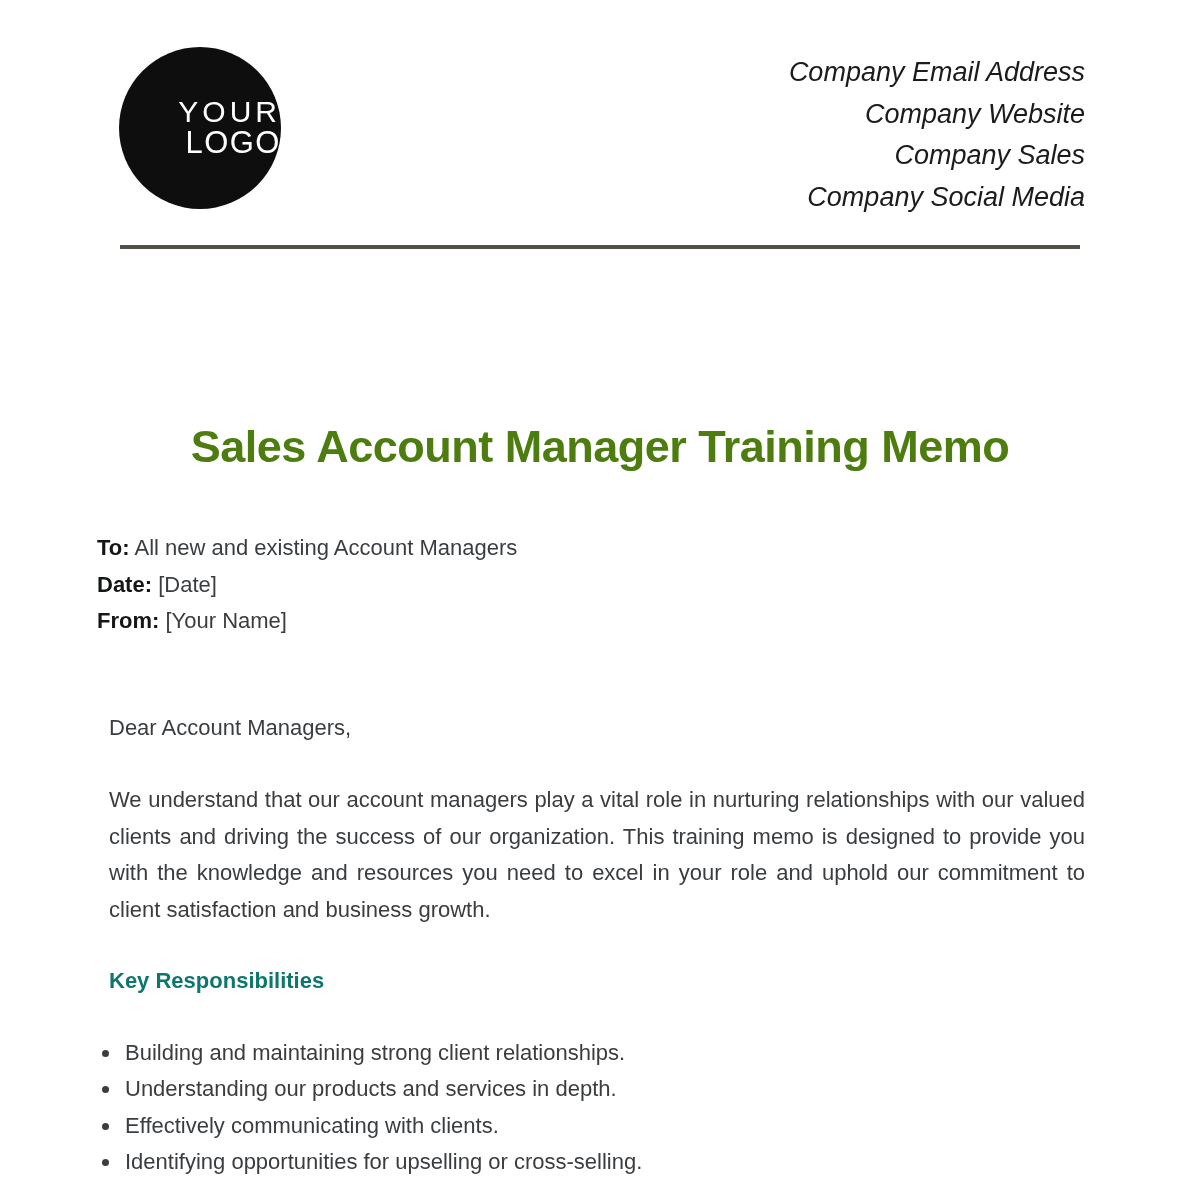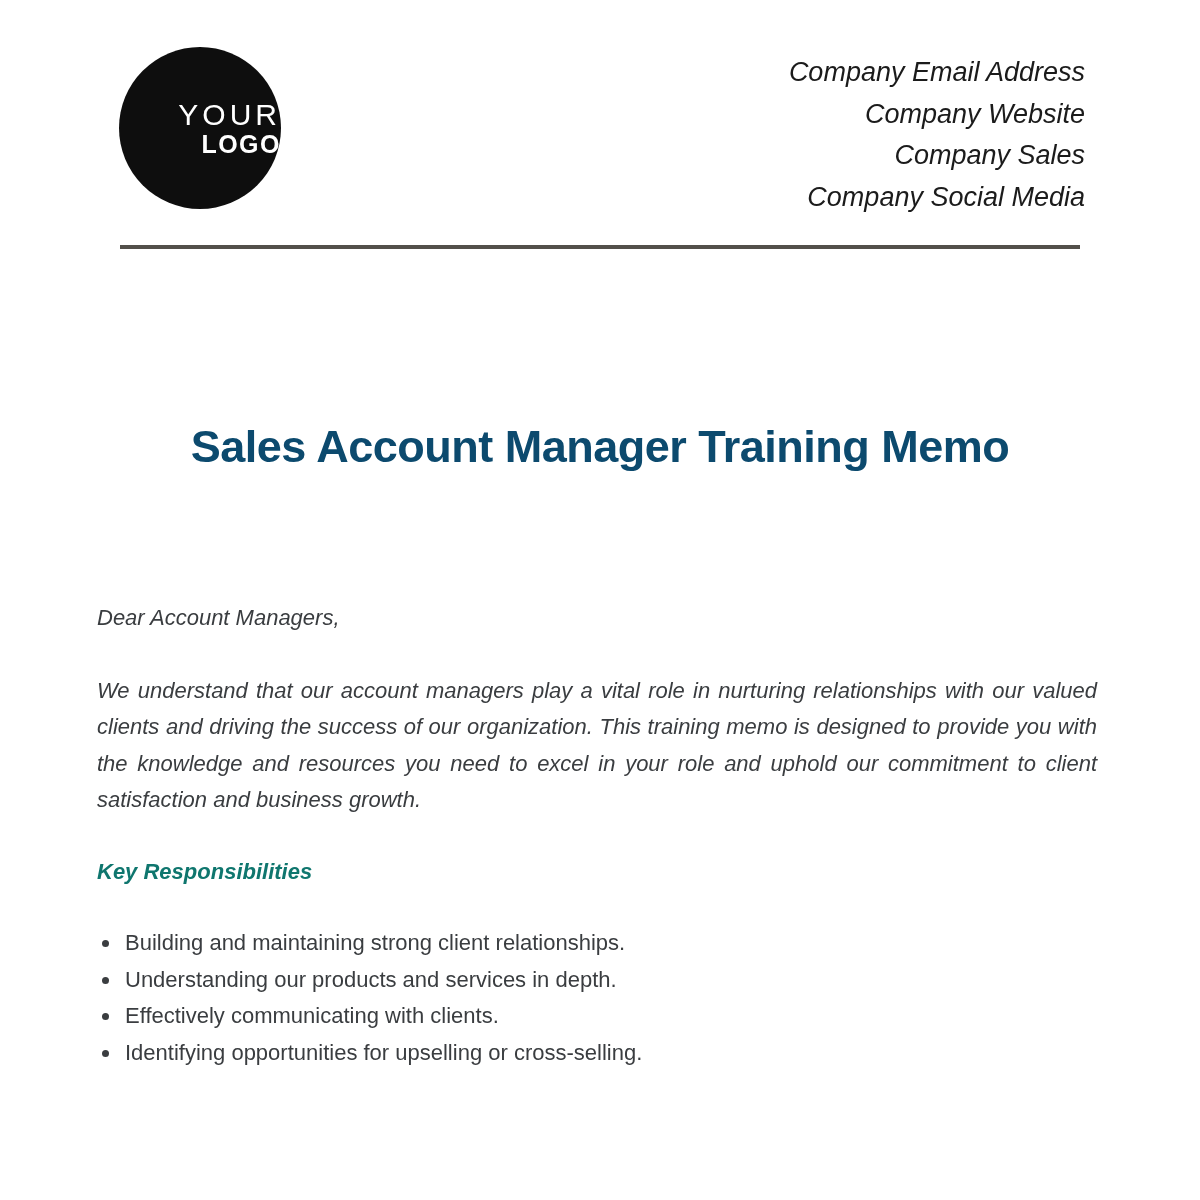--- a/index.html
+++ b/index.html
@@ -26,21 +26,21 @@
     color: #ffffff;
     display: flex; flex-direction: column;
     align-items: flex-end; justify-content: center;
     line-height: 1.06;
   }
   .logo-your {
     font-size: 30px; font-weight: 300; letter-spacing: 4px;
     margin-left: 4px; 
   }
   .logo-logo {
-    font-size: 25px; font-weight: 700; letter-spacing: 1.5px;
+    font-size: 31px; font-weight: 400; letter-spacing: 1.5px;
   }
   .contact {
     position: absolute;
     top: 52px; right: 115px;
     text-align: right;
     font-size: 27px;
     line-height: 41.7px;
     color: #1b1b1b;
     font-style: italic;
   }
@@ -54,33 +54,33 @@
   
   .title {
     position: absolute;
     left: 0; right: 0; top: 424px;
     margin: 0;
     text-align: center;
     font-size: 45px;
     font-weight: 700;
     letter-spacing: -0.5px;
     line-height: 1;
-    color: #0c4a6e;
+    color: #4d7c0f;
   }
 
   
   .content {
     position: absolute;
     left: 97px; top: 530px;
     width: 1000px;
     font-size: 22px;
     line-height: 36.5px;
     color: #3a3d40;
   }
-  .content p { margin: 0; font-style: italic; }
+  .content p { margin: 12px; }
   .meta { margin: 0; }
   .meta-row b { font-weight: 700; color: #141618; }
   .salutation { margin-top: 70px !important; }
   .para { margin-top: 36px !important; text-align: justify; }
   .section-heading {
     margin-top: 35px !important;
     font-weight: 700;
     color: #0f766e;
   }
   .lead { margin-top: 0; }
@@ -107,20 +107,31 @@
     <div class="contact-line">Company Sales</div>
     <div class="contact-line">Company Social Media</div>
   </div>
 
   <div class="divider"></div>
 
   <h1 class="title">Sales Account Manager Training Memo</h1>
 
   <div class="content">
 
+    <div class="meta">
+      <div class="meta-row">
+        <b>To:</b> <span>All new and existing Account Managers</span>
+      </div>
+      <div class="meta-row">
+        <b>Date:</b> <span>[Date]</span>
+      </div>
+      <div class="meta-row">
+        <b>From:</b> <span>[Your Name]</span>
+      </div>
+    </div>
 
     <p class="salutation">Dear Account Managers,</p>
 
     <p class="para">We understand that our account managers play a vital role in nurturing relationships with our valued clients and driving the success of our organization. This training memo is designed to provide you with the knowledge and resources you need to excel in your role and uphold our commitment to client satisfaction and business growth.</p>
 
     <p class="section-heading">Key Responsibilities</p>
 
     <ul class="bullets">
       <li>Building and maintaining strong client relationships.</li>
       <li>Understanding our products and services in depth.</li>

